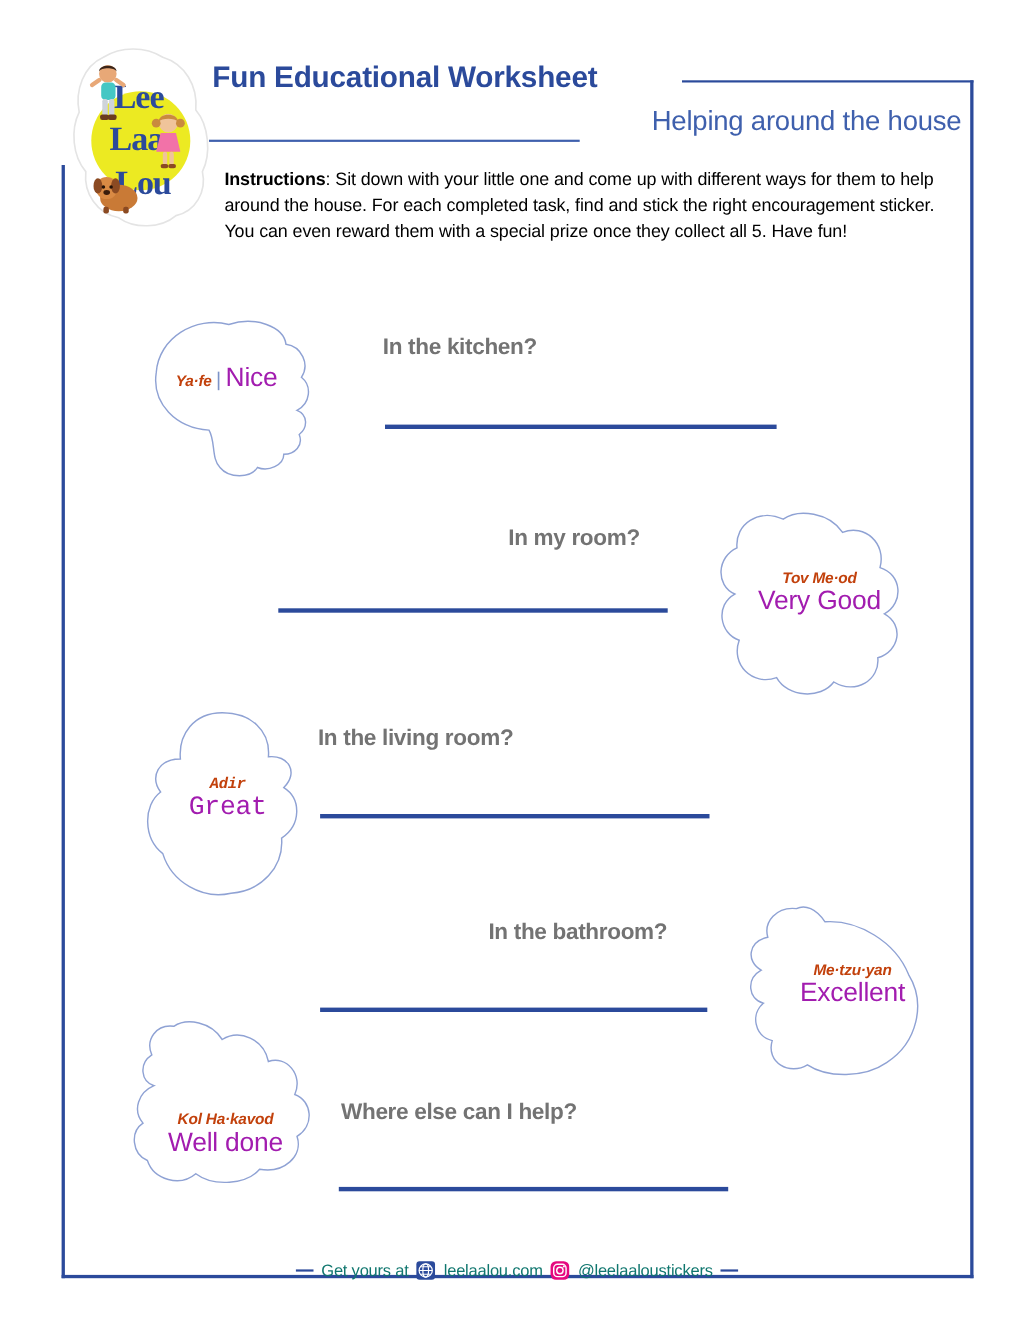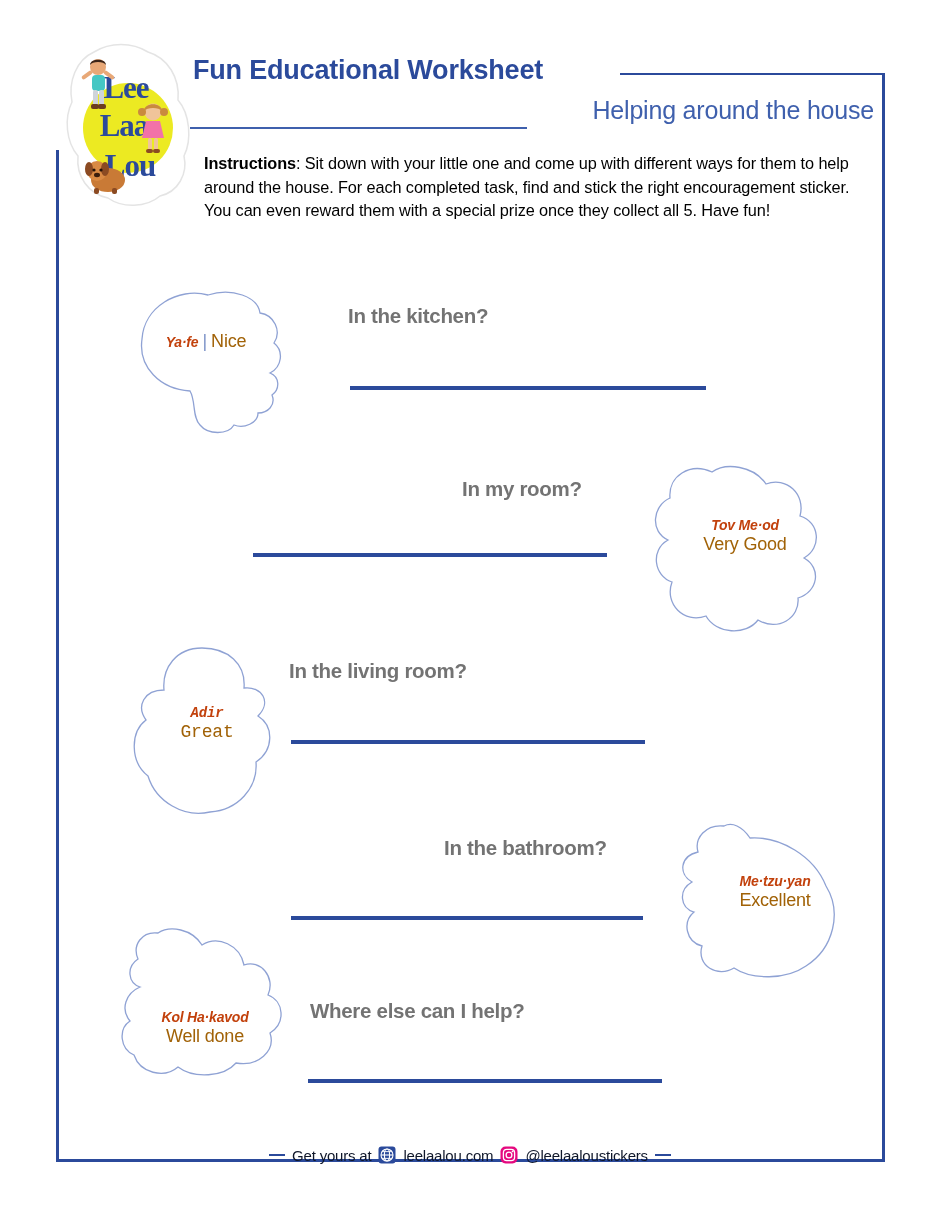--- a/index.html
+++ b/index.html
@@ -116,39 +116,39 @@
   .sticker-heb {
     display: block;
     font-style: italic;
     font-weight: bold;
     font-size: 14px;
     color: #c2410c;
     letter-spacing: -0.2px;
   }
   .sticker-eng {
     display: block;
-    font-size: 18px;
-    color: #a16207;
+    font-size: 24px;
+    color: #a21caf;
     letter-spacing: -0.2px;
   }
   .sticker-inline .sticker-heb,
   .sticker-inline .sticker-eng { display: inline; }
   .sticker-sep { color: #7d93c8; font-size: 18px; padding: 0 4px; }
 
   
   #footer {
     position: absolute;
     left: 0; top: 1146px;
     width: 940px;
     display: flex;
     align-items: center;
     justify-content: center;
     gap: 7px;
     font-size: 15px;
-    color: #0f172a;
+    color: #0f766e;
     letter-spacing: -0.2px;
   }
   .footer-dash {
     width: 16px; height: 2px; background: #2b4a9b; display: inline-block;
   }
   .footer-ico { display: inline-block; width: 18px; height: 18px; vertical-align: middle; }
 </style>
 </head>
 <body>
 

